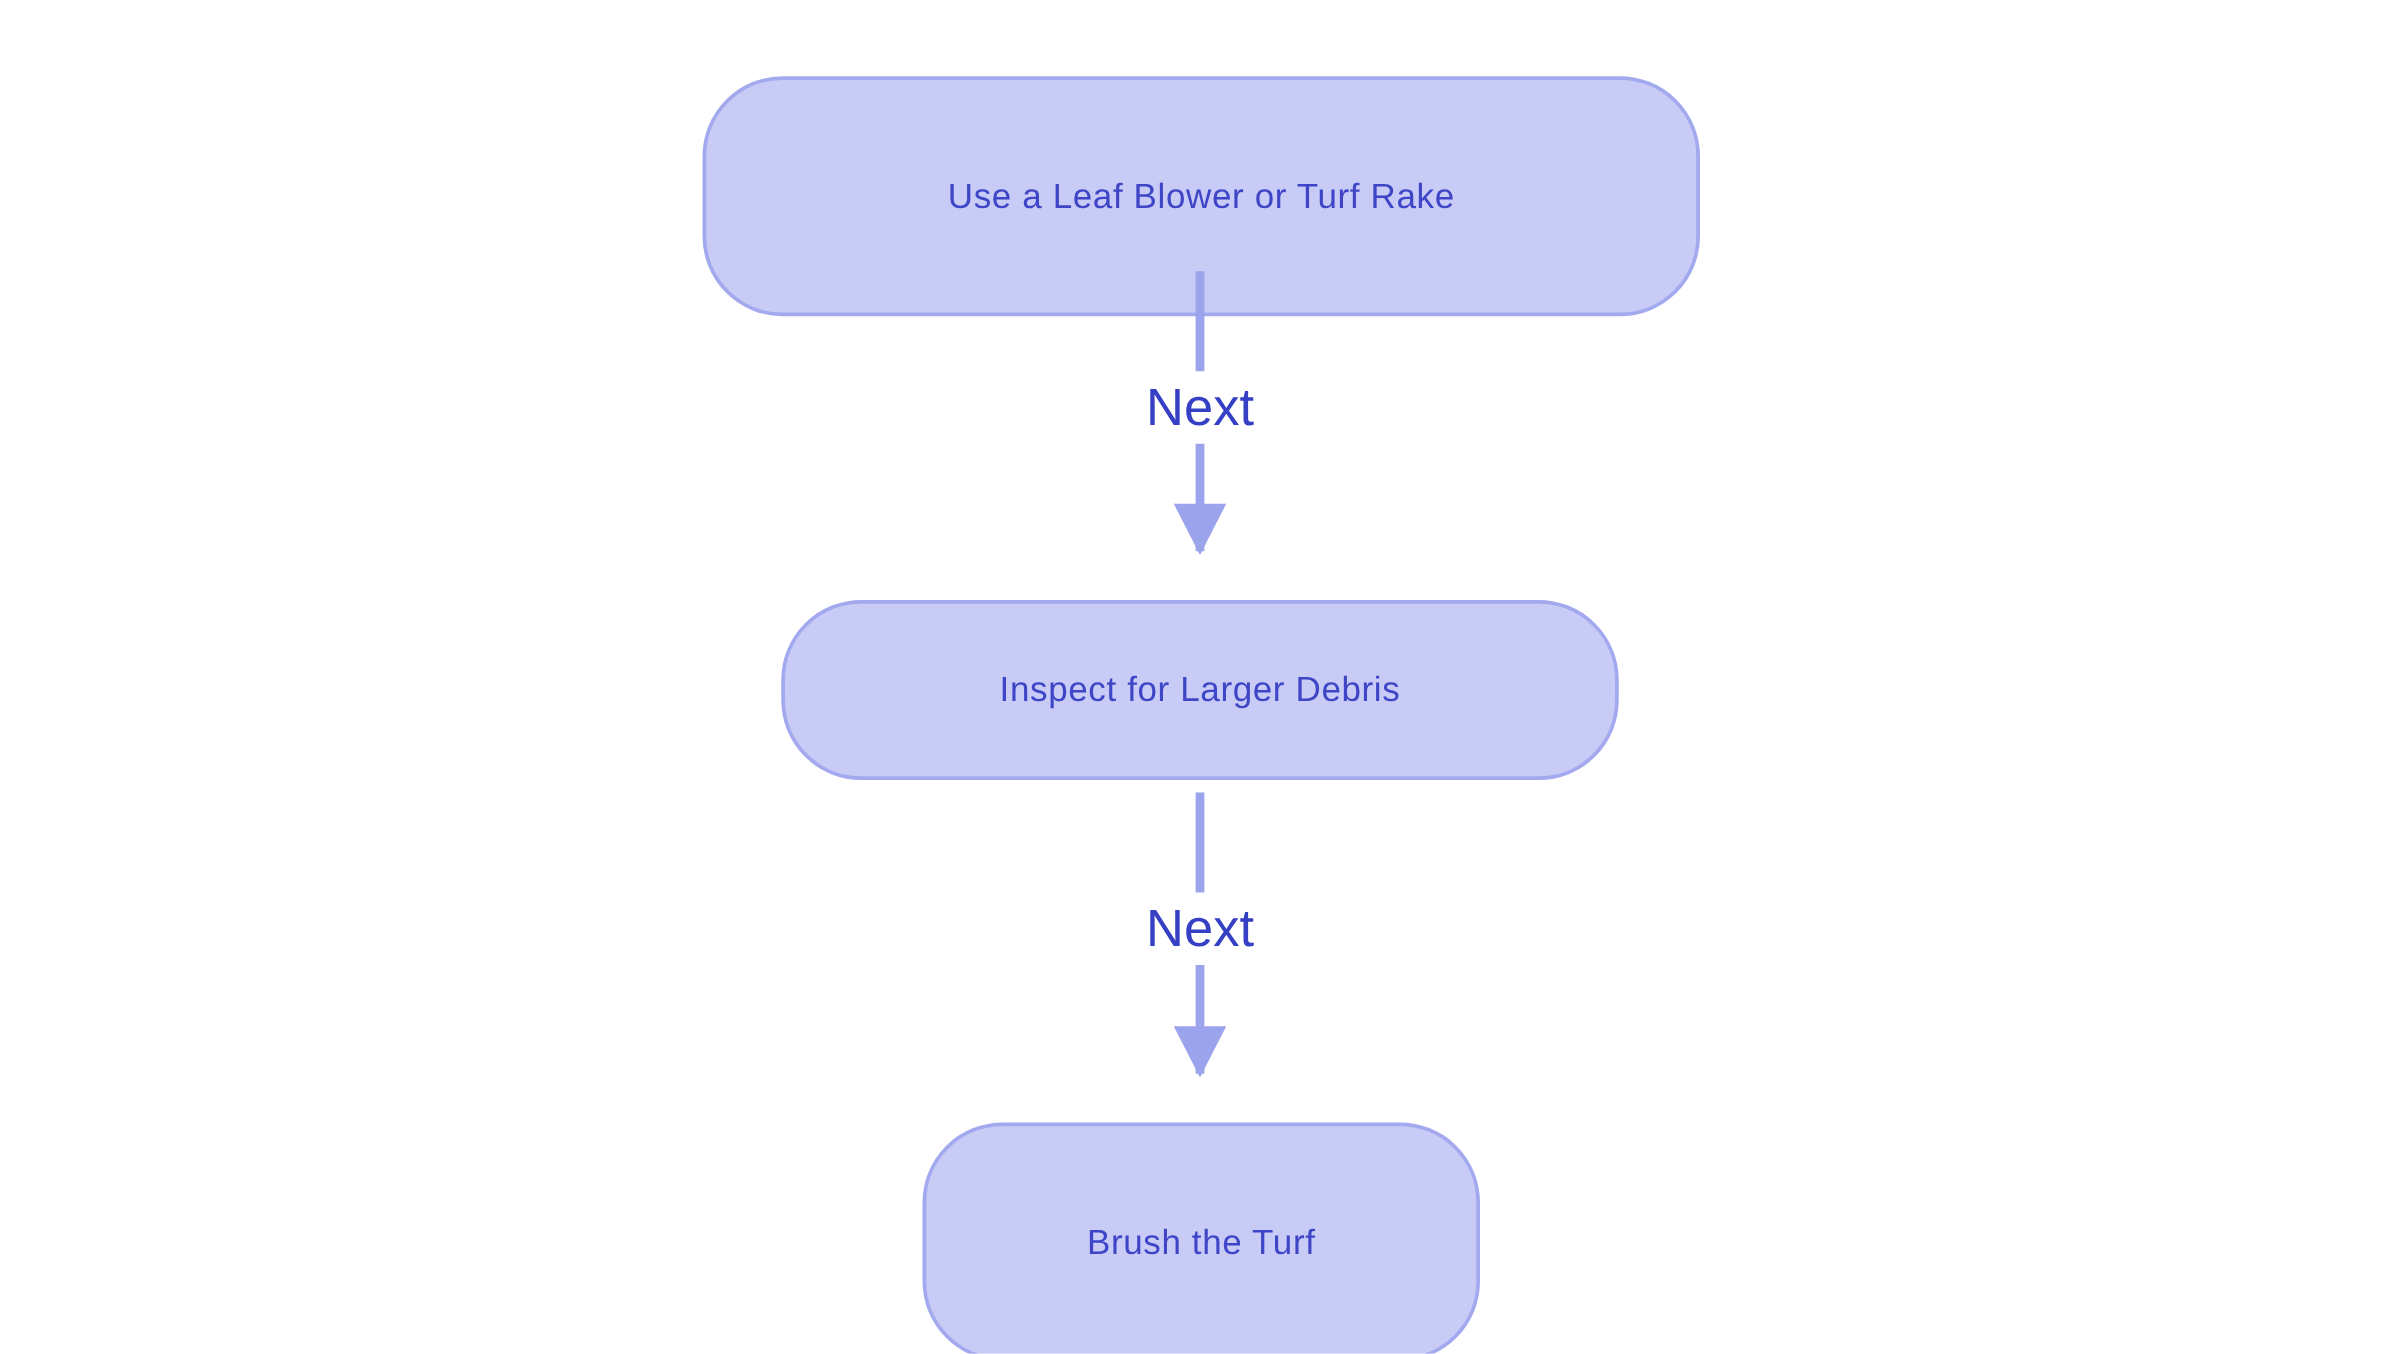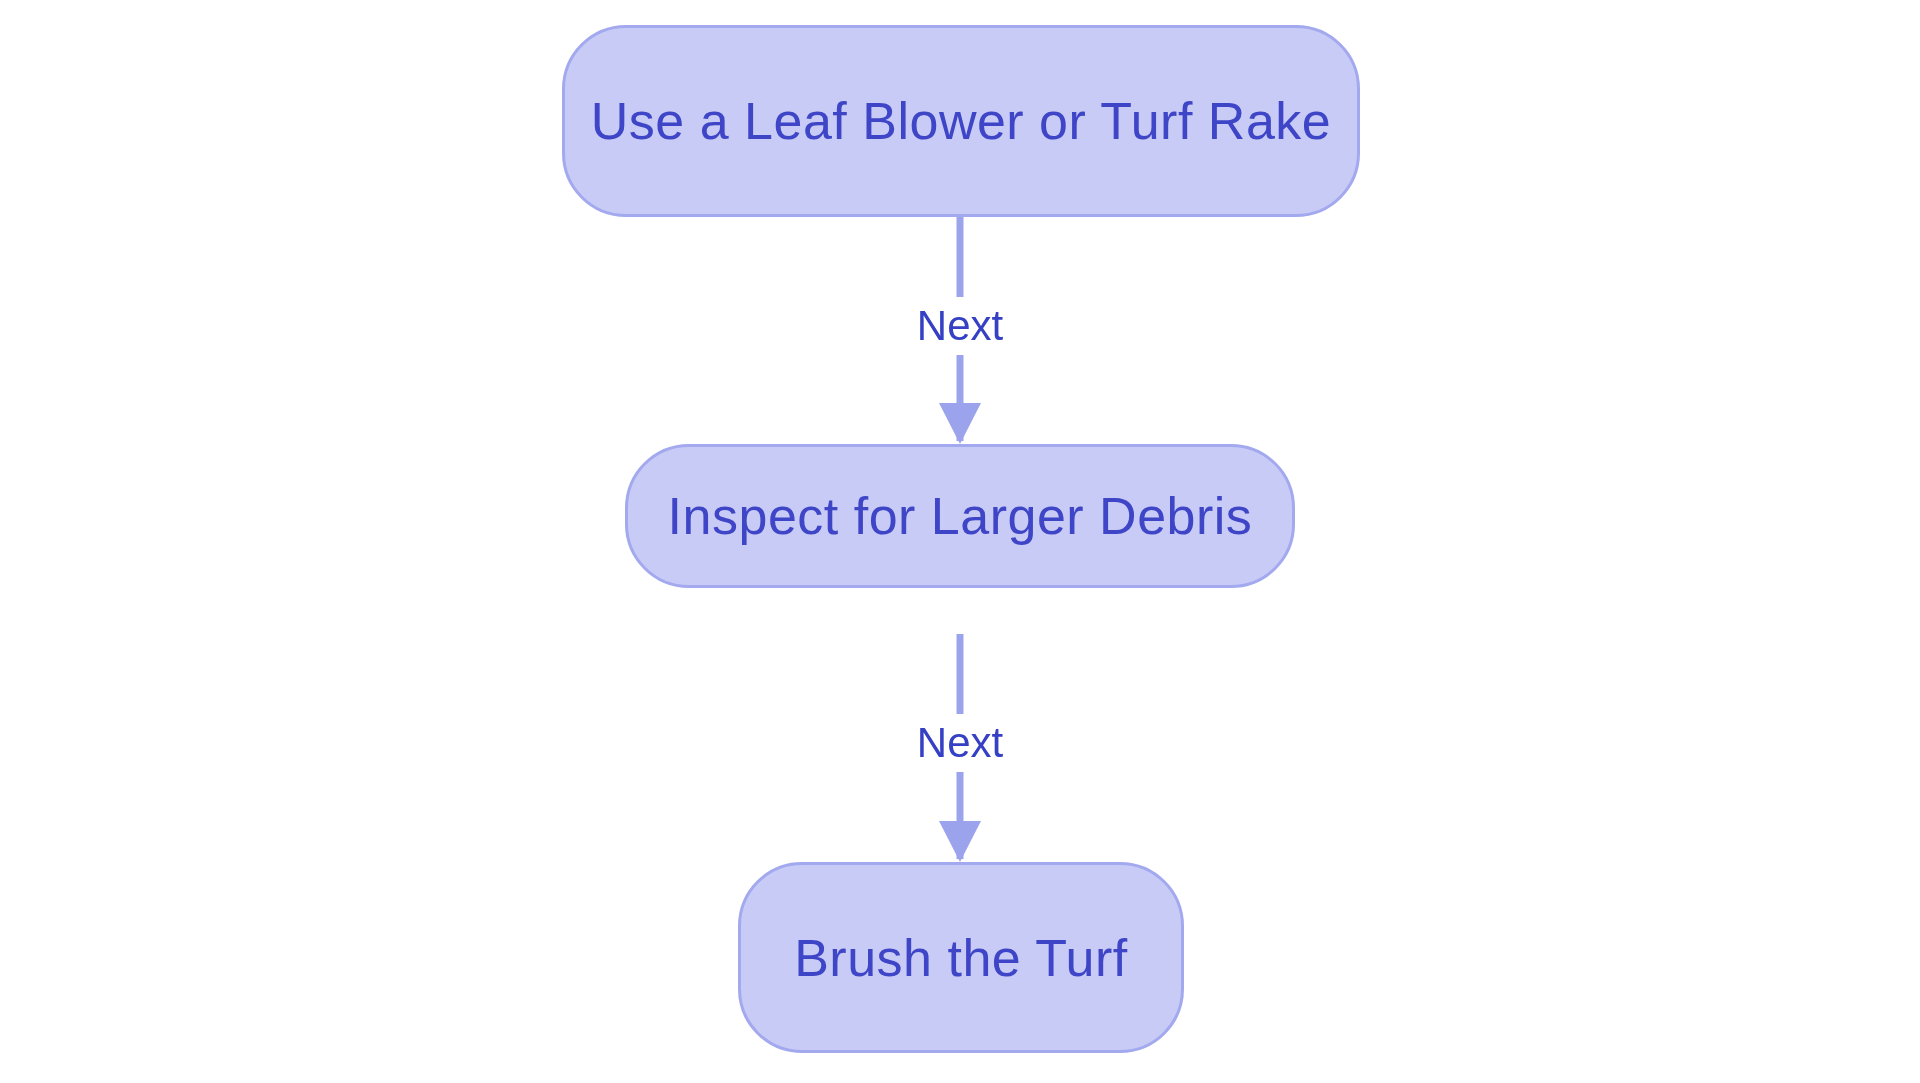--- a/index.html
+++ b/index.html
@@ -15,22 +15,23 @@
   .flow-node {
     position: absolute;
     background: #c8cbf5;
     border: 3px solid #a3a9ef;
     border-radius: 64px;
     display: flex;
     align-items: center;
     justify-content: center;
     text-align: right;
     color: #3e45c7;
-    font-size: 52px;
+    font-size: 28px;
     letter-spacing: 0.5px;
+    margin-top: 36px;
   }
   .node-1 { left: 562px; top: 25px;  width: 798px; height: 192px; }
   .node-2 { left: 625px; top: 444px; width: 670px; height: 144px; }
   .node-3 { left: 738px; top: 862px; width: 446px; height: 191px; }
 
   .flow-arrow {
     position: absolute;
     left: 860px;
     width: 200px;
   }

